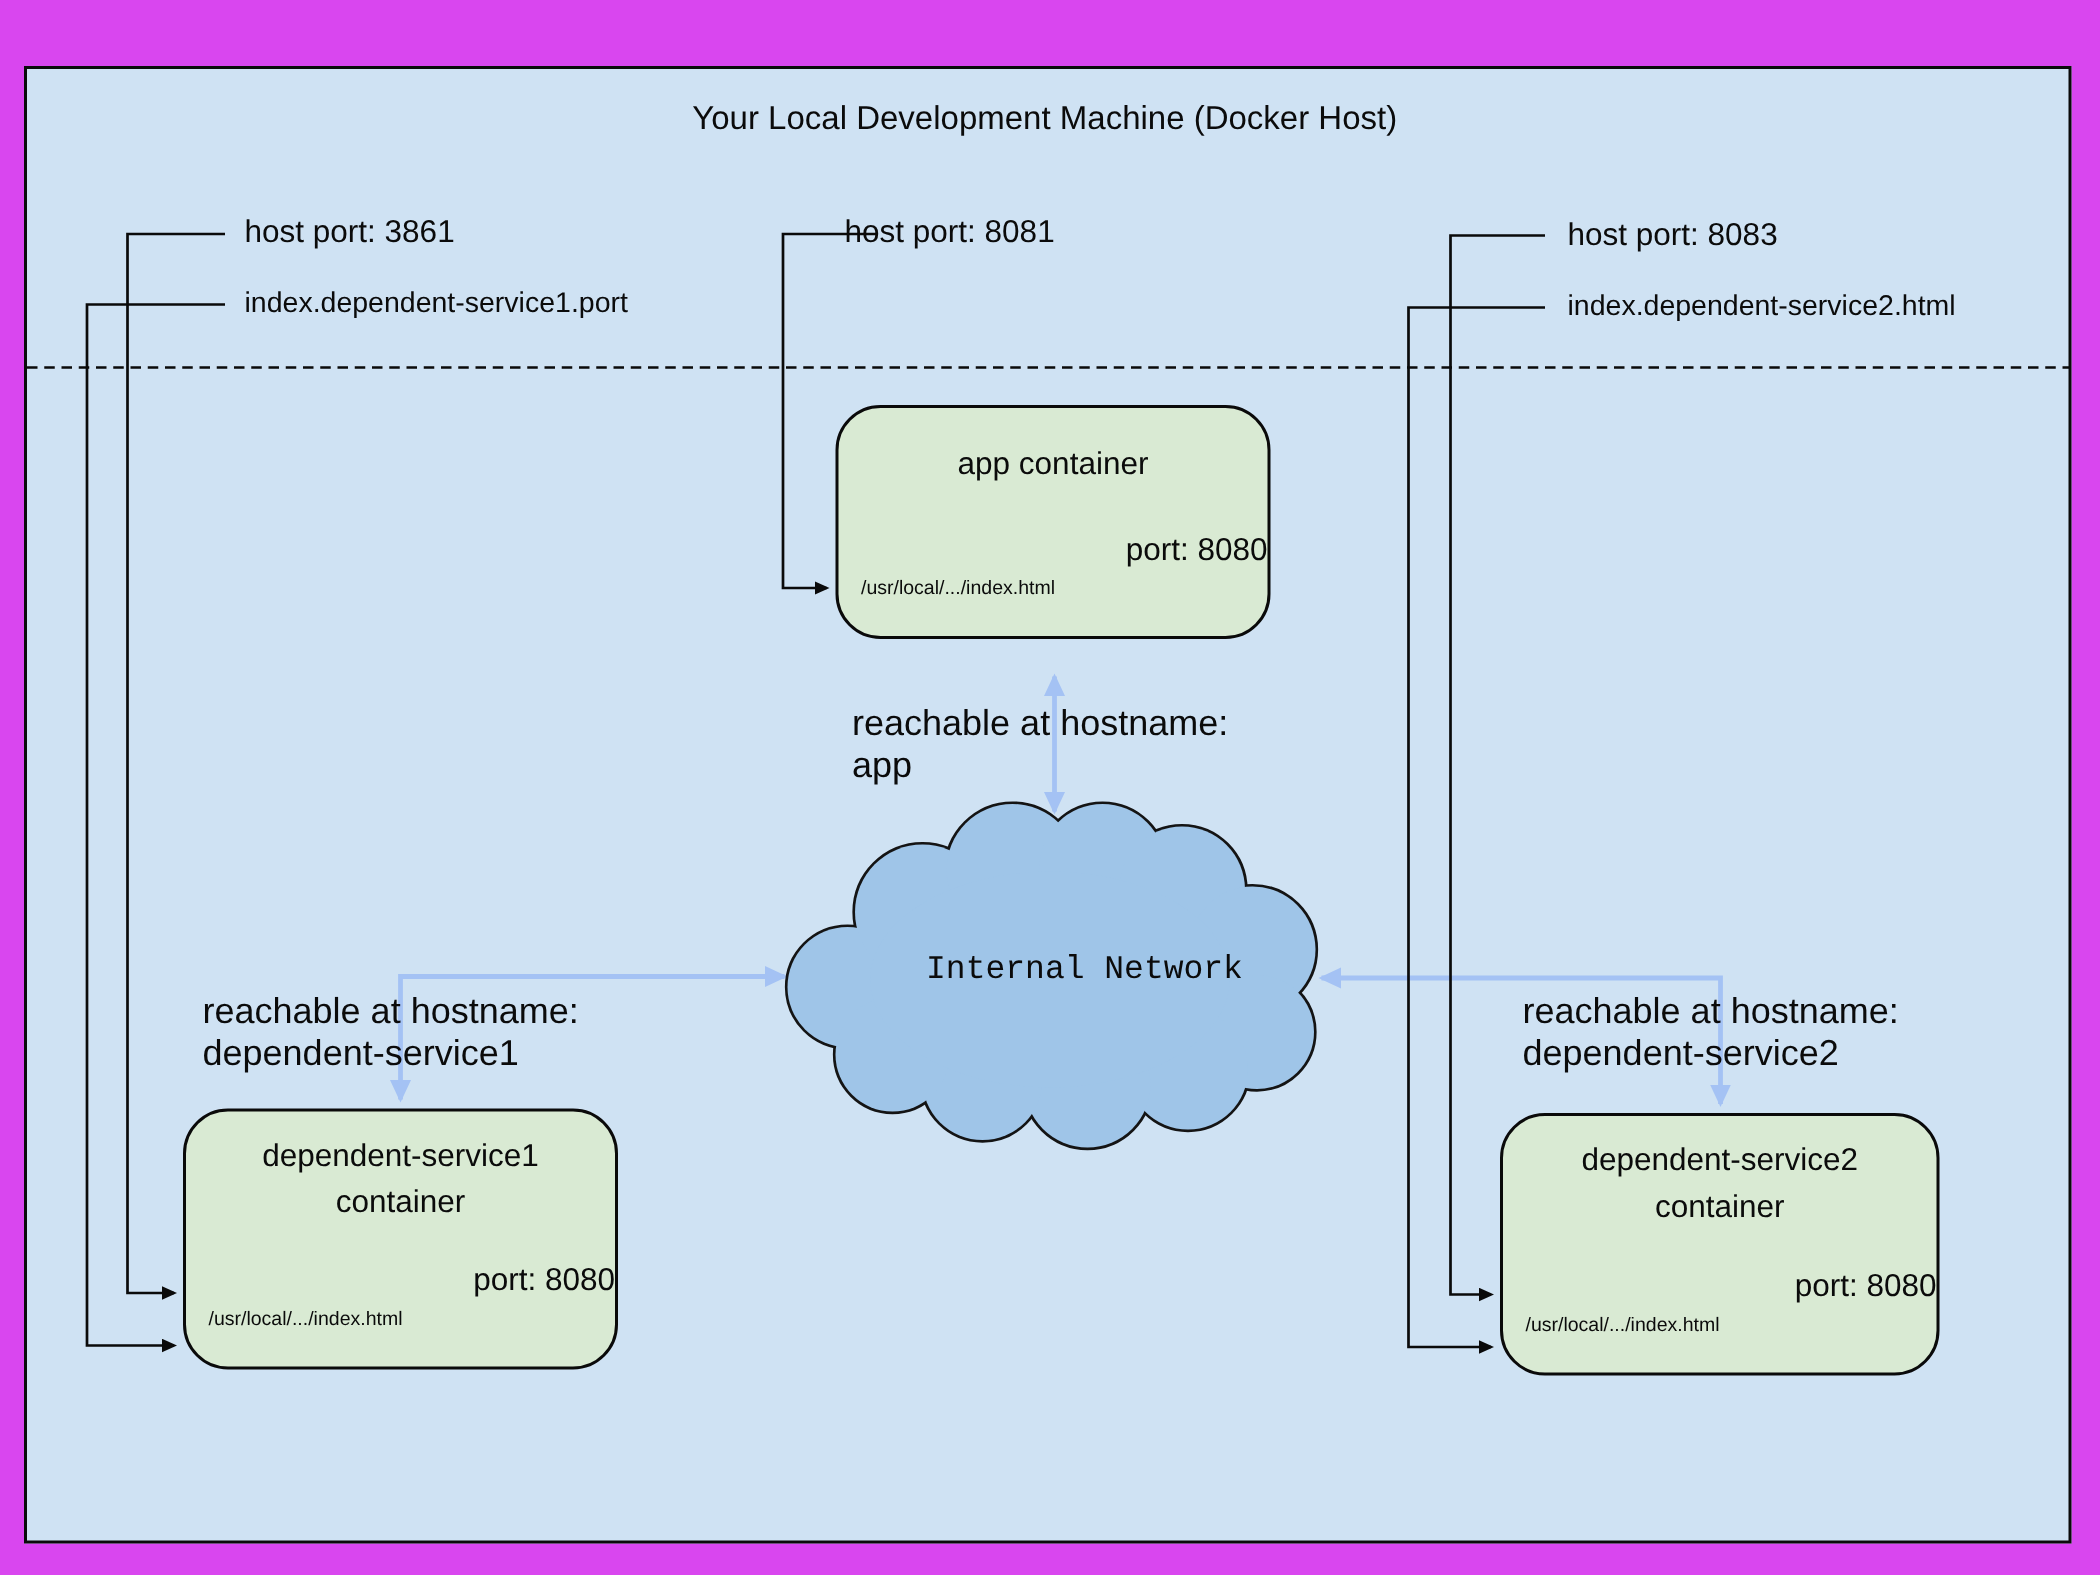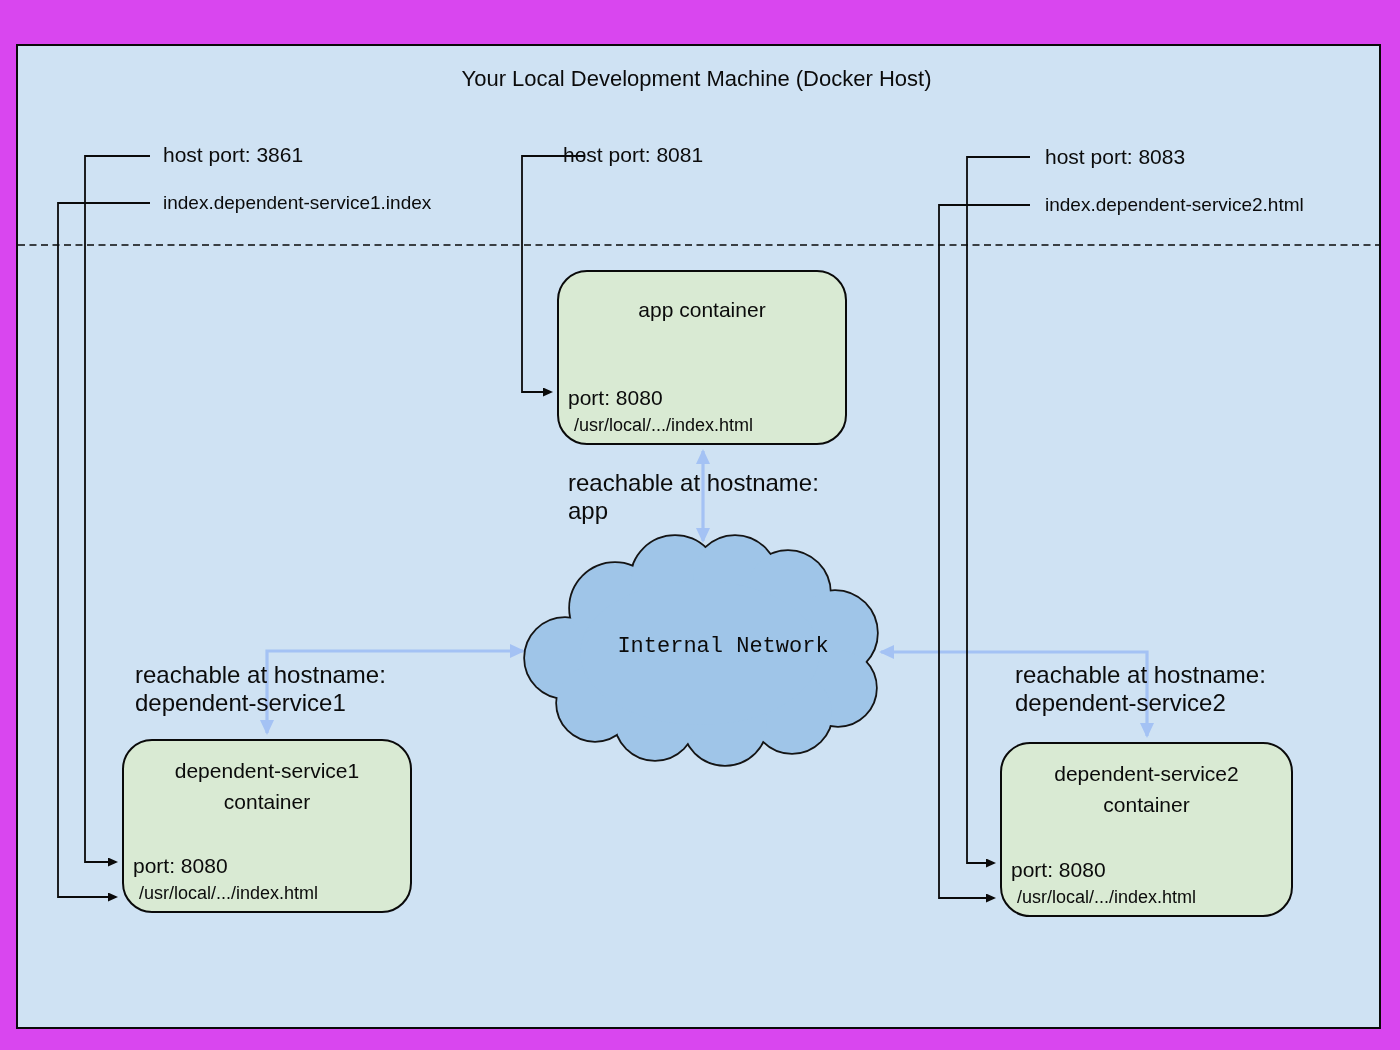--- a/index.html
+++ b/index.html
@@ -18,22 +18,22 @@
   .index-label{font-size:19px;}
   .reach-label{font-size:24px;line-height:28px;white-space:pre;}
   .network-label{font-size:22px;text-align:center;}
   .cbox{
     position:absolute;z-index:2;background:#d9ead3;border:2.5px solid #0a0a0a;
     border-radius:30px;display:flex;flex-direction:column;box-sizing:border-box;
   }
   .cbox .box-title{font-size:21px;line-height:31px;text-align:center;padding-top:22px;}
   .cbox.two-line .box-title{padding-top:14px;}
   .cbox .spacer{flex:1;}
-  .cbox .box-port{font-size:21px;padding-left:9px;}
-  .cbox .box-path{font-size:18px;padding-left:15px;padding-bottom:7px;padding-top:5px;}
+  .cbox .box-port{font-size:21px;padding-left:28px;text-align:right;}
+  .cbox .box-path{font-size:13px;padding-left:15px;padding-bottom:25px;padding-top:5px;}
 </style>
 </head>
 <body>
 
 <div id="stage">
 
   <div id="canvas"></div>
 
   <svg id="overlay" viewBox="0 0 1400 1050" xmlns="http://www.w3.org/2000/svg">
     <defs>
@@ -88,26 +88,26 @@
       <polyline points="150,203 58,203 58,897 116,897" marker-end="url(#arrow-black)"></polyline>
       <polyline points="585,156 522,156 522,392 551,392" marker-end="url(#arrow-black)"></polyline>
       <polyline points="1030,157 967,157 967,863 994,863" marker-end="url(#arrow-black)"></polyline>
       <polyline points="1030,205 939,205 939,898 994,898" marker-end="url(#arrow-black)"></polyline>
     </g>
   </svg>
 
   <div class="txt diagram-title" style="left:16px;top:66px;width:1361px;">Your Local Development Machine (Docker Host)</div>
 
   <div class="txt host-label" style="left:163px;top:143px;">host port: 3861</div>
-  <div class="txt index-label" style="left:163px;top:192px;">index.dependent-service1.index</div>
+  <div class="txt index-label" style="left:163px;top:192px;">index.dependent-service1.port</div>
   <div class="txt host-label" style="left:563px;top:143px;">host port: 8081</div>
   <div class="txt host-label" style="left:1045px;top:145px;">host port: 8083</div>
   <div class="txt index-label" style="left:1045px;top:194px;">index.dependent-service2.html</div>
 
-  <div class="cbox" style="left:557px;top:270px;width:290px;height:175px;">
+  <div class="cbox" style="left:557px;top:270px;width:290px;height:156px;">
     <div class="box-title">app container</div>
     <div class="spacer"></div>
     <div class="box-port">port: 8080</div>
     <div class="box-path">/usr/local/.../index.html</div>
   </div>
 
   <div class="cbox two-line" style="left:122px;top:739px;width:290px;height:174px;">
     <div class="box-title">
       <span>dependent-service1</span><br>
       <span>container</span>

